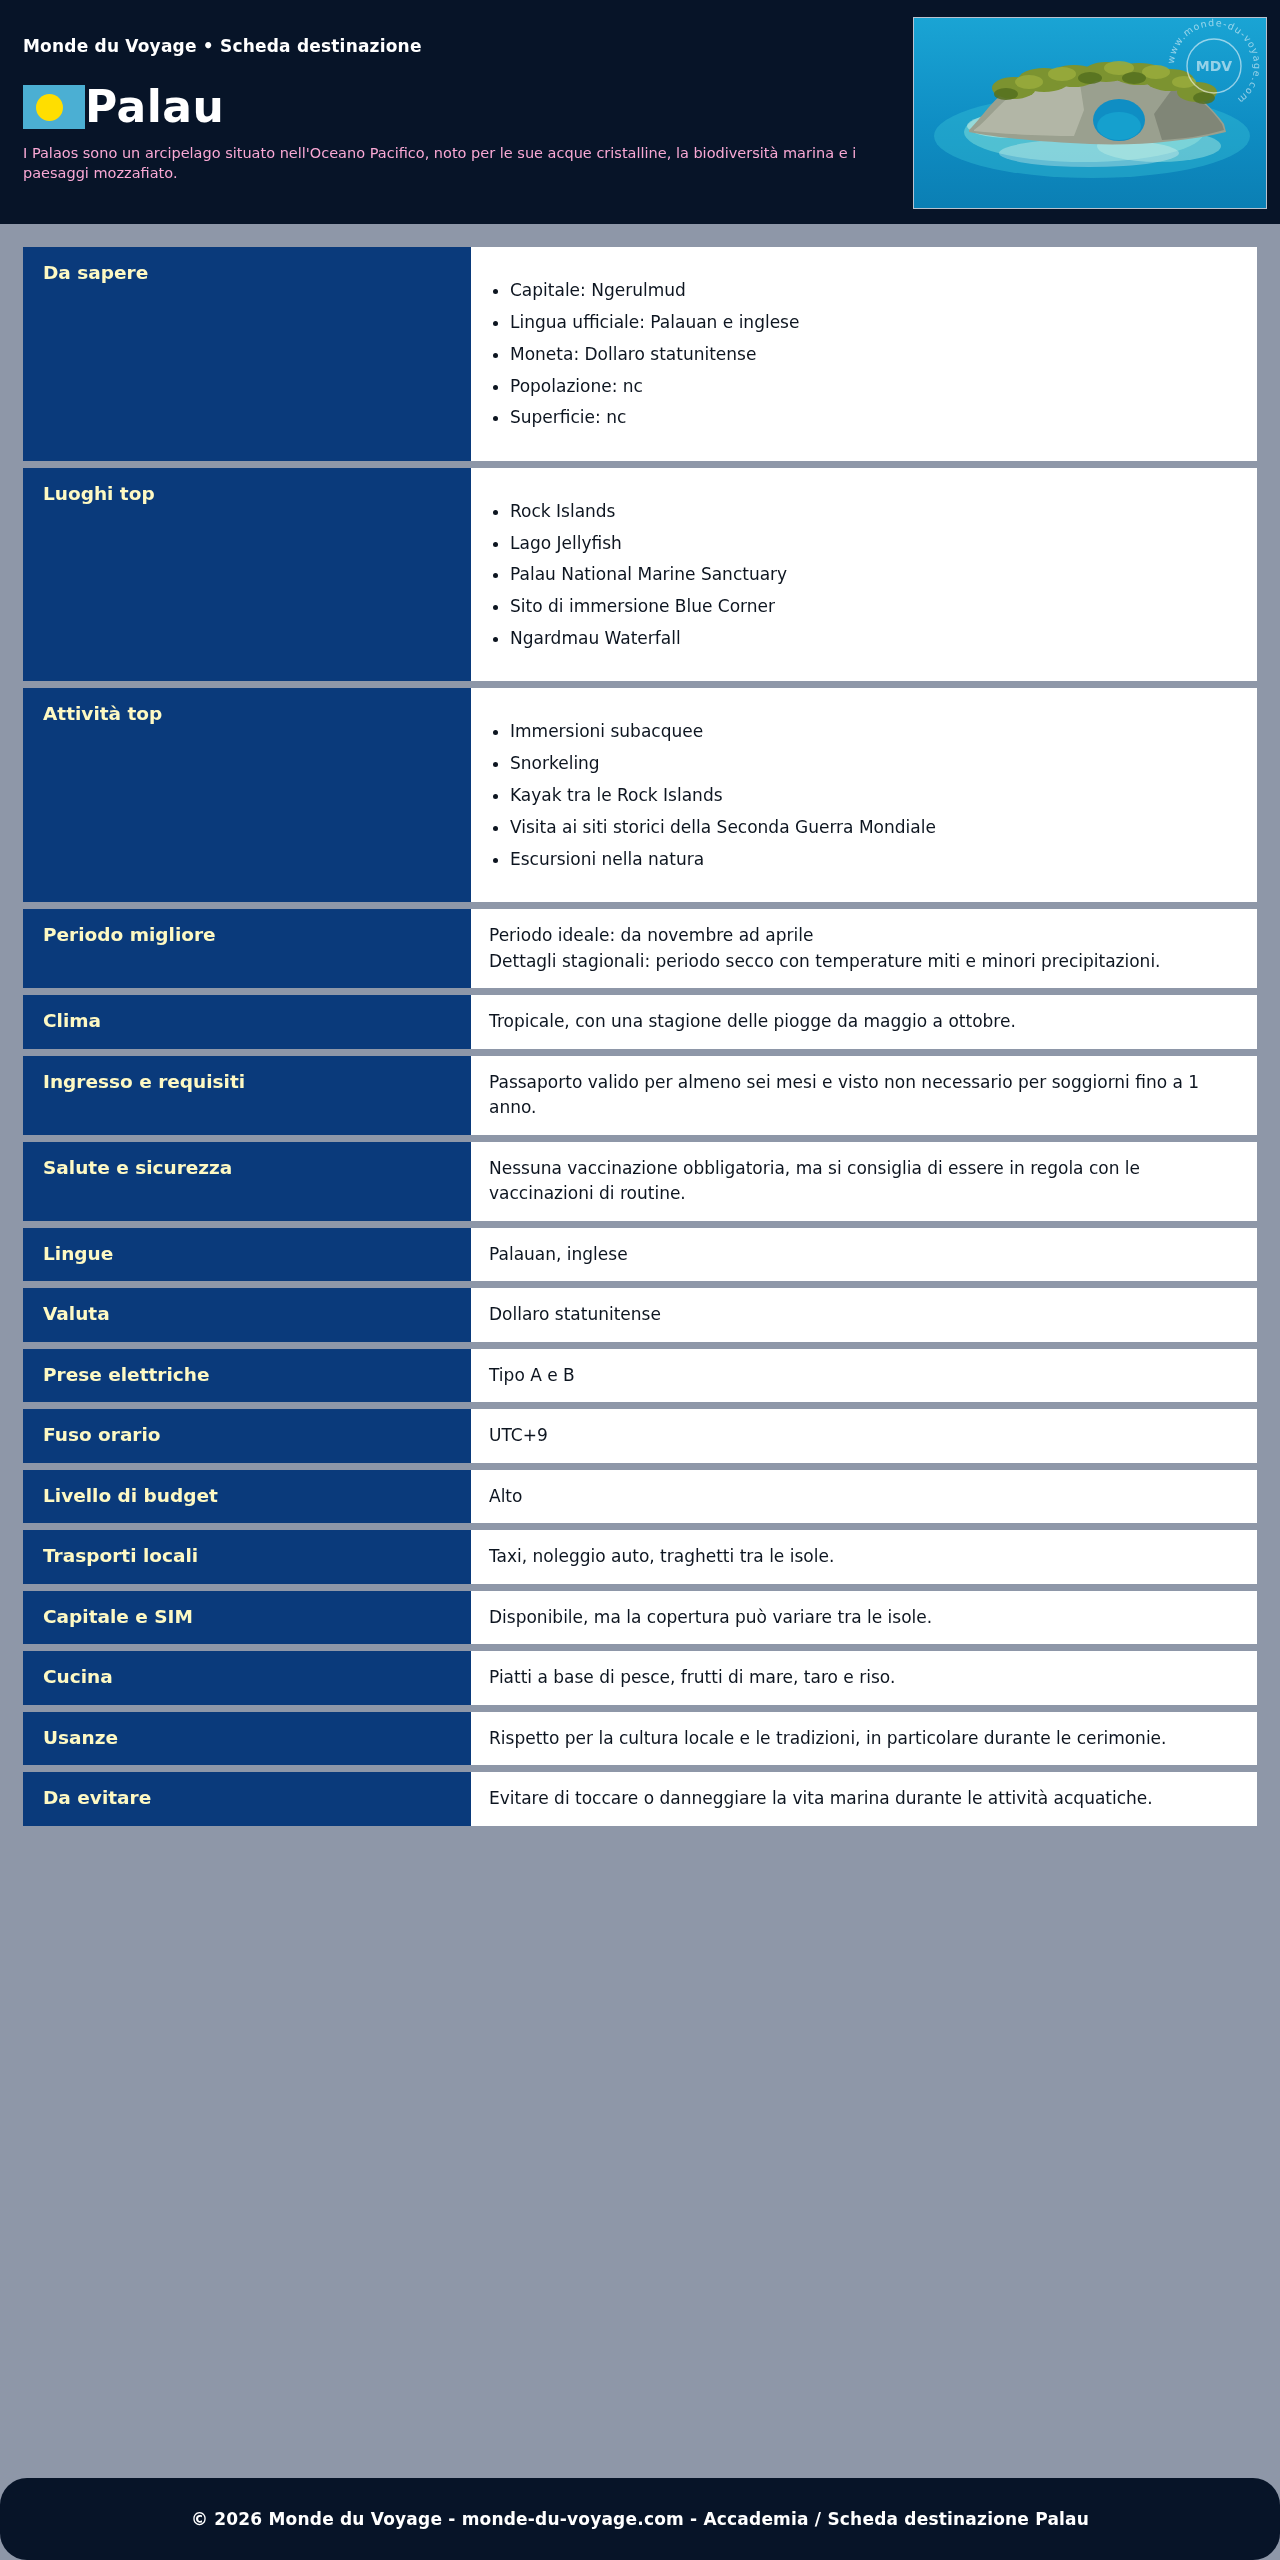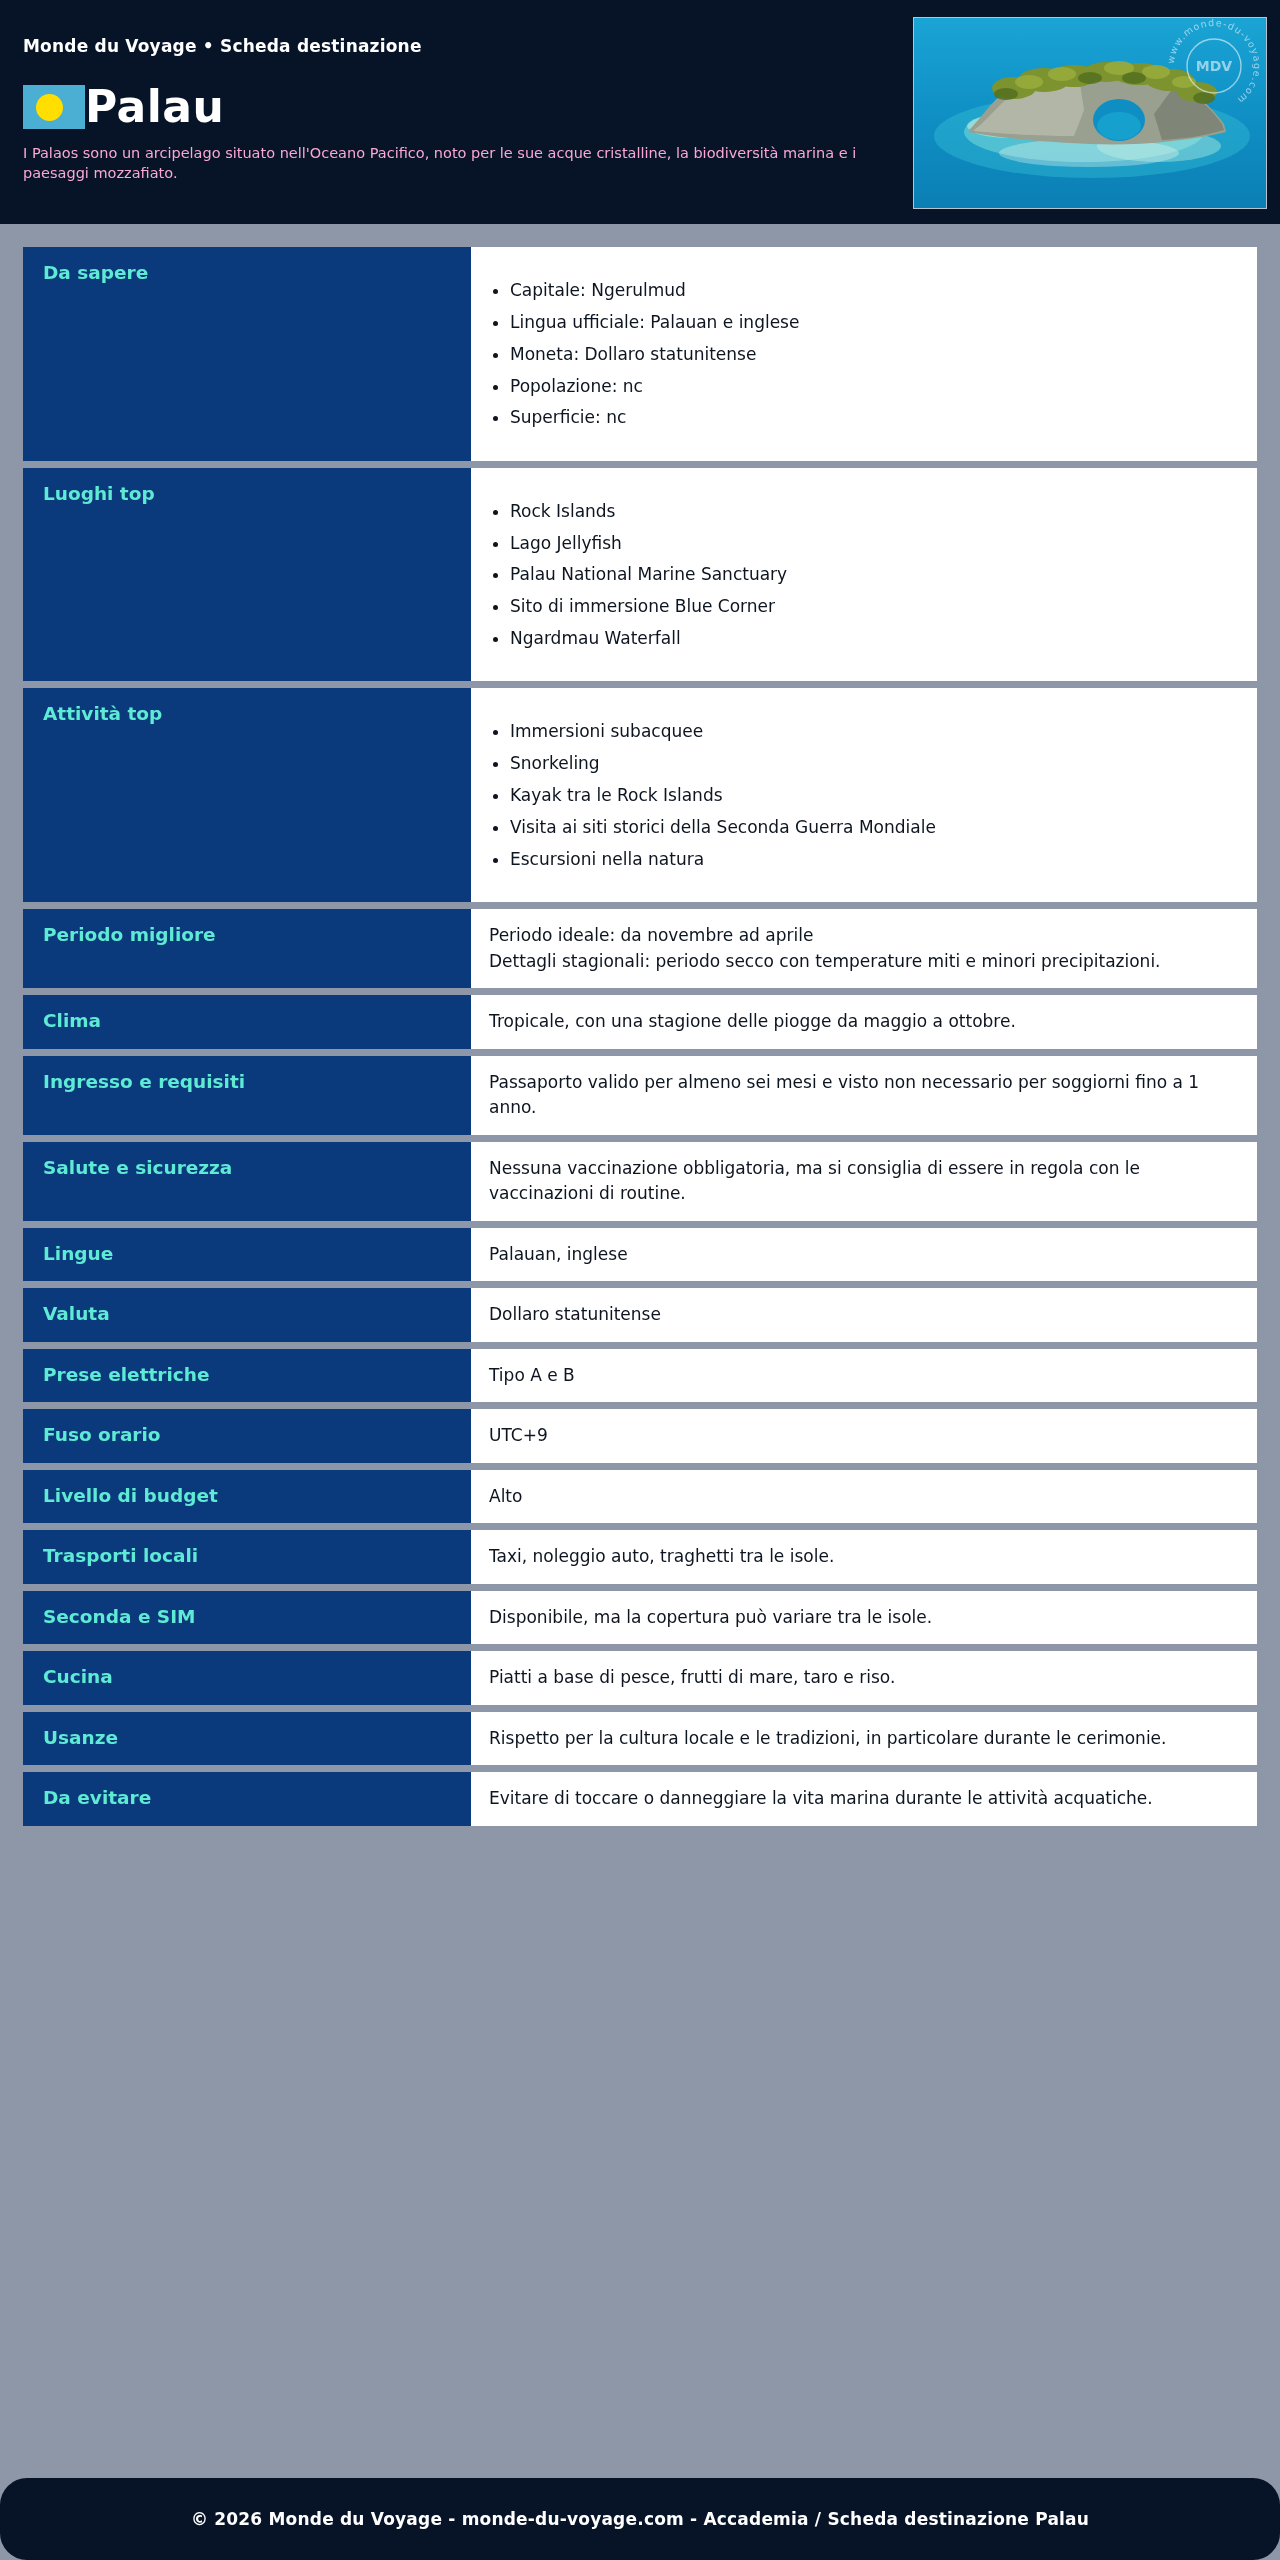--- a/index.html
+++ b/index.html
@@ -35,21 +35,21 @@
   }
   .photo-frame svg{display:block;}
   
   .content{flex:1 1 auto;}
   table.fact-table{
     width:1234px;margin:16px 23px 0;
     border-collapse:separate;border-spacing:0 7px;
     table-layout:fixed;
   }
   .fact-table th{
-    width:448px;background:#0a3a7b;color:#5eead4;
+    width:448px;background:#0a3a7b;color:#fef9c3;
     text-align:left;vertical-align:top;
     font-size:18.5px;font-weight:bold;
     padding:15px 20px;box-sizing:border-box;
   }
   .fact-table td{
     background:#ffffff;vertical-align:top;
     font-size:17px;line-height:1.5;
     padding:14px 18px;box-sizing:border-box;
   }
   .fact-table ul{margin:16px 0;padding-left:21px;}
@@ -228,21 +228,21 @@
             <span class="cell-line">Alto</span>
           </td>
         </tr>
         <tr>
           <th>Trasporti locali</th>
           <td>
             <span class="cell-line">Taxi, noleggio auto, traghetti tra le isole.</span>
           </td>
         </tr>
         <tr>
-          <th>Seconda e SIM</th>
+          <th>Capitale e SIM</th>
           <td>
             <span class="cell-line">Disponibile, ma la copertura può variare tra le isole.</span>
           </td>
         </tr>
         <tr>
           <th>Cucina</th>
           <td>
             <span class="cell-line">Piatti a base di pesce, frutti di mare, taro e riso.</span>
           </td>
         </tr>

